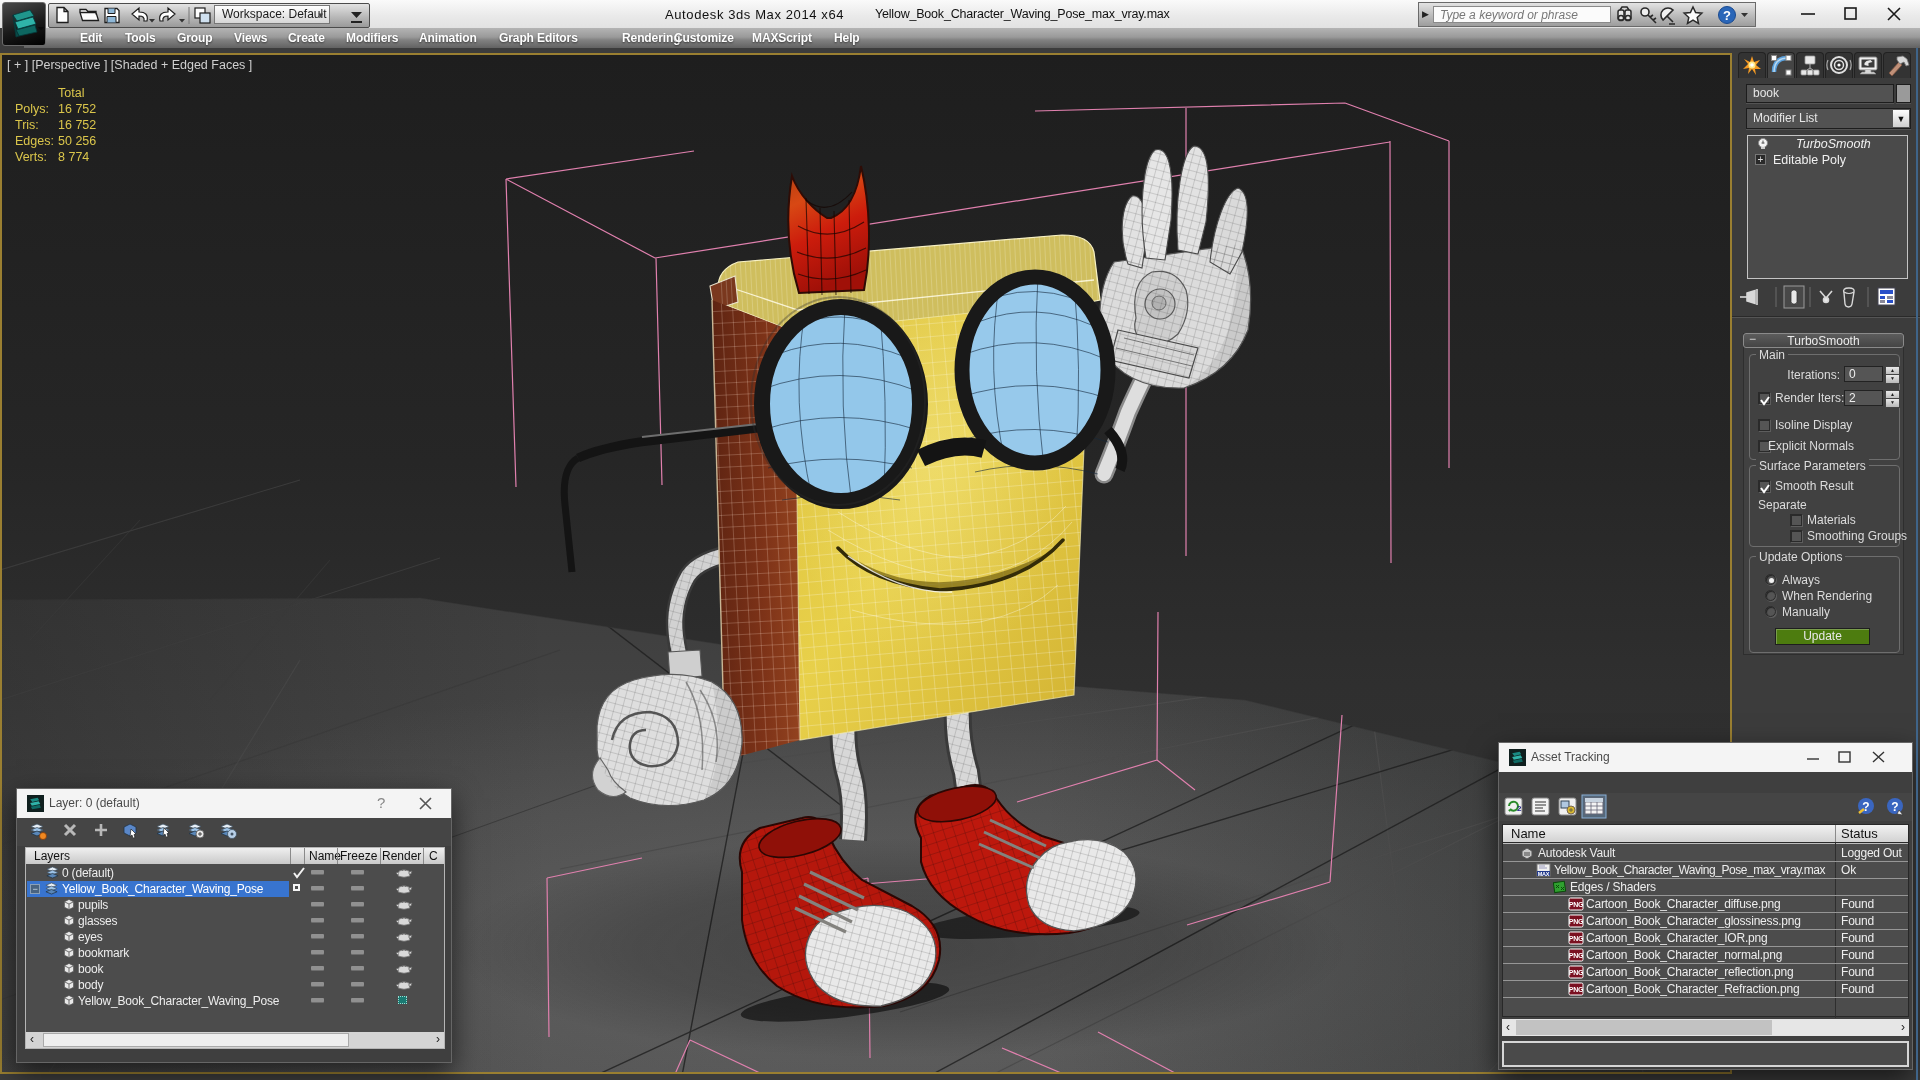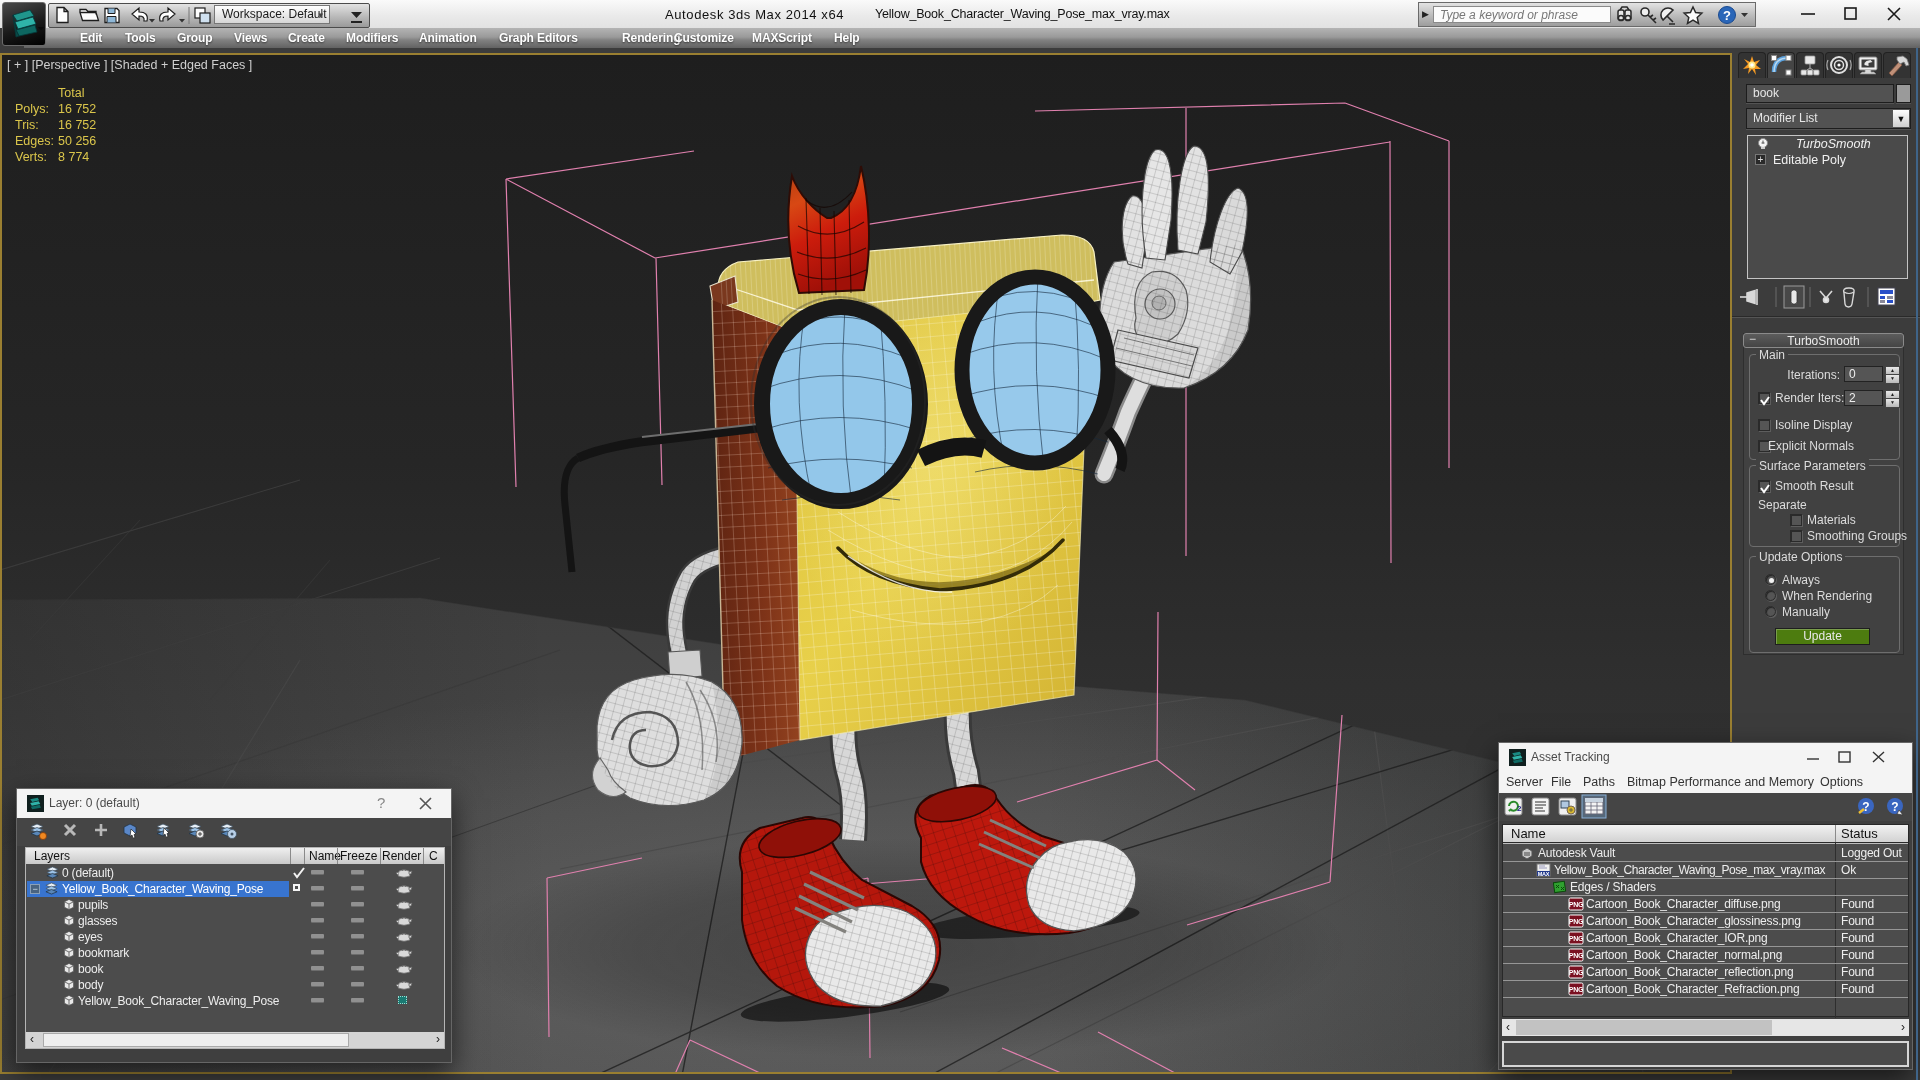--- a/index.html
+++ b/index.html
@@ -745,27 +745,20 @@
       </svg>
     <span class="t">Asset Tracking</span>
     <svg width="100" height="24" style="position:absolute;left:300px;top:3px">
       <g stroke="#333" stroke-width="1.4" fill="none">
         <path d="M8,13 h12"></path>
         <rect x="40" y="6" width="11" height="10"></rect>
         <path d="M74,6 l11,10 M85,6 l-11,10"></path>
       </g>
     </svg>
   </div>
-  <div style="position:absolute;left:0;top:29px;width:100%;height:21px;background:#f4f4f4;color:#333;font-size:12.5px">
-    <span style="position:absolute;left:7px;top:3px">Server</span>
-    <span style="position:absolute;left:52px;top:3px">File</span>
-    <span style="position:absolute;left:84px;top:3px">Paths</span>
-    <span style="position:absolute;left:128px;top:3px">Bitmap Performance and Memory</span>
-    <span style="position:absolute;left:321px;top:3px">Options</span>
-  </div>
   <div style="position:absolute;left:0;top:50px;width:100%;height:28px;background:#454545">
     <svg width="410" height="26" style="position:absolute;left:0;top:1px">
       <g transform="translate(6,4)">
         <rect width="17" height="17" rx="2" fill="#f0f0f0" stroke="#888"></rect>
         <path d="M4,8 a4.5,4.5 0 1 1 1,3" stroke="#2a8a2a" stroke-width="2" fill="none"></path>
         <path d="M3,12 l3,-1 -1,3 z" fill="#2a8a2a"></path>
         <text x="12" y="13" font-size="8" fill="#228" font-family="Liberation Sans" font-weight="bold">2</text>
       </g>
       <g transform="translate(33,4)">
         <rect width="17" height="17" rx="2" fill="#f4f4f4" stroke="#888"></rect>

